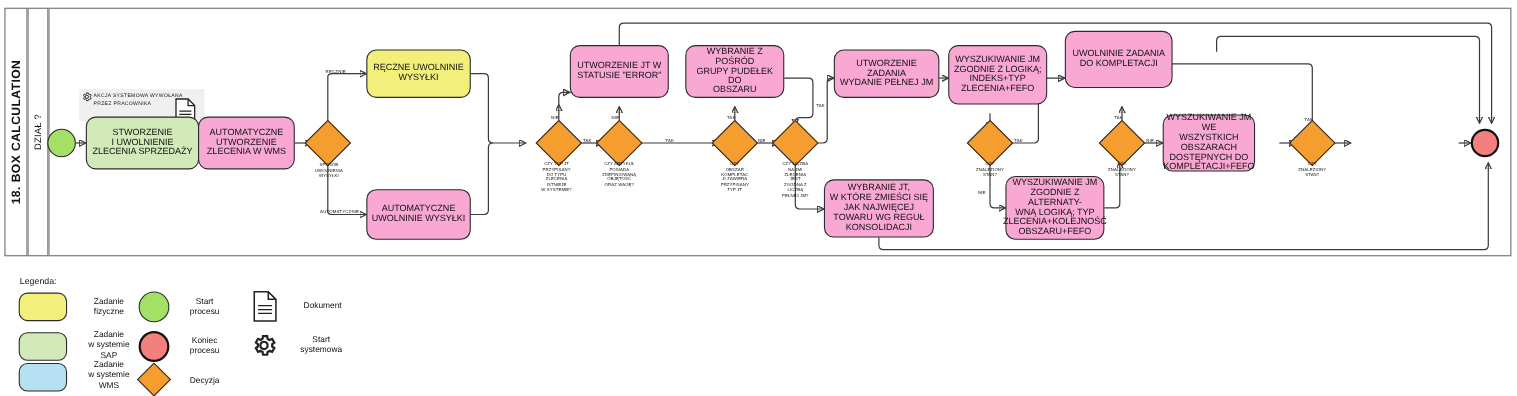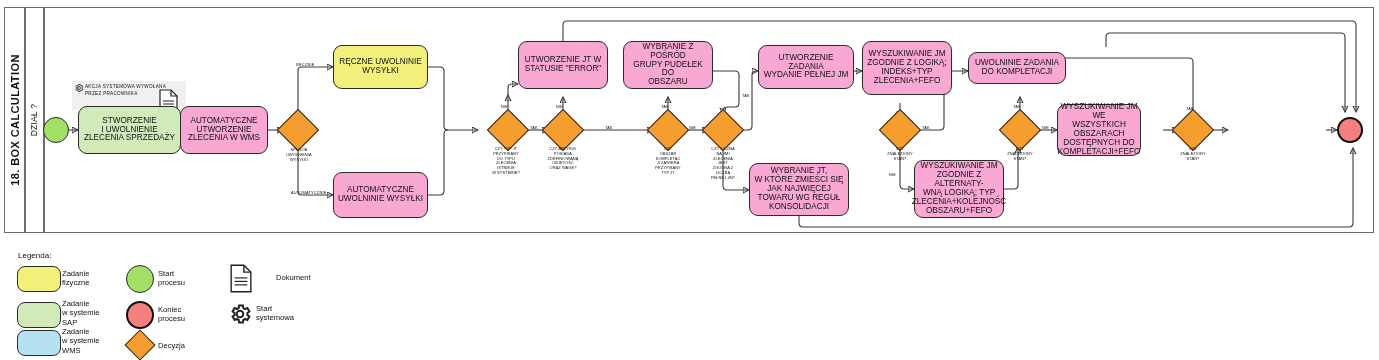--- a/index.html
+++ b/index.html
@@ -43,21 +43,21 @@
   svg.wires{position:absolute;left:0;top:0;width:1379px;height:360px;pointer-events:none;}
   svg.wires path,svg.wires line{fill:none;stroke:#3a3a3a;stroke-width:1.1;}
 
   
   .legend-wrap{position:absolute;}
   .legend-title{position:absolute;font-size:8px;color:#111;}
   .lg-shape{position:absolute;box-sizing:border-box;border:1.3px solid #2b2b2b;}
   .lg-rect{width:44px;height:26px;border-radius:8px;}
   .lg-circ{width:28px;height:28px;border-radius:50%;}
   .lg-diamond{width:22px;height:22px;background:#f59d2e;transform:rotate(45deg);}
-  .lg-lbl{position:absolute;font-size:7.6px;line-height:1.25;color:#111;}
+  .lg-lbl{position:absolute;font-size:7.6px;line-height:1.25;color:#111;text-align:center;}
 </style>
 </head>
 <body>
 
 <div id="page">
 
   <div class="pool-hdr" style="left:4px;top:7px;width:21px;height:226px;">
     <span class="vtext">18. BOX CALCULATION</span>
   </div>
   <div class="pool-hdr" style="left:25px;top:7px;width:19px;height:226px;">
@@ -231,21 +231,21 @@
   <div class="gwlbl" style="left:876px;top:147px;width:48px;">CZY
 ZNALEZIONY
 STAN?</div>
 
   <div class="node wms" style="left:914px;top:160px;width:90px;height:58px;white-space:pre-line;">WYSZUKIWANIE JM
 ZGODNIE Z ALTERNATY-
 WNĄ LOGIKĄ; TYP
 ZLECENIA+KOLEJNOŚĆ
 OBSZARU+FEFO</div>
 
-  <div class="node wms" style="left:968px;top:52px;width:98px;height:32px;white-space:pre-line;">UWOLNINIE ZADANIA
+  <div class="node wms" style="left:968px;top:28px;width:98px;height:52px;white-space:pre-line;">UWOLNINIE ZADANIA
 DO KOMPLETACJI</div>
 
   <div class="gw" style="left:1005px;top:115px;"></div>
   <div class="gwlbl" style="left:996px;top:147px;width:48px;">CZY
 ZNALEZIONY
 STAN?</div>
 
   <div class="node wms" style="left:1057px;top:104px;width:84px;height:52px;white-space:pre-line;">WYSZUKIWANIE JM WE
 WSZYSTKICH OBSZARACH
 DOSTĘPNYCH DO

